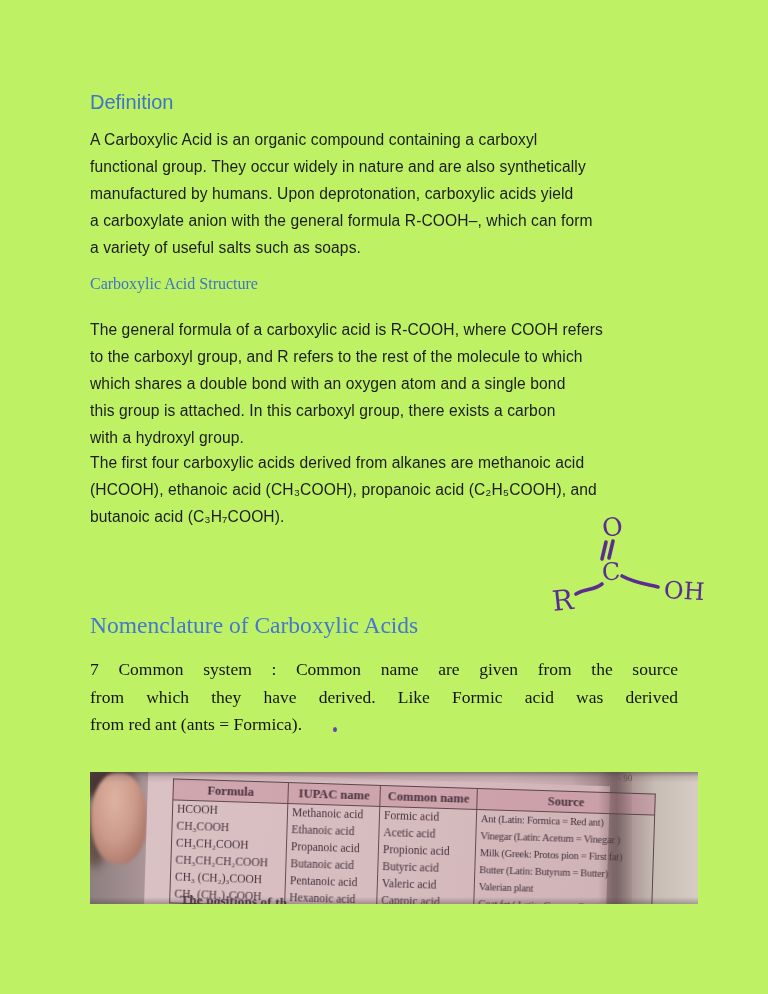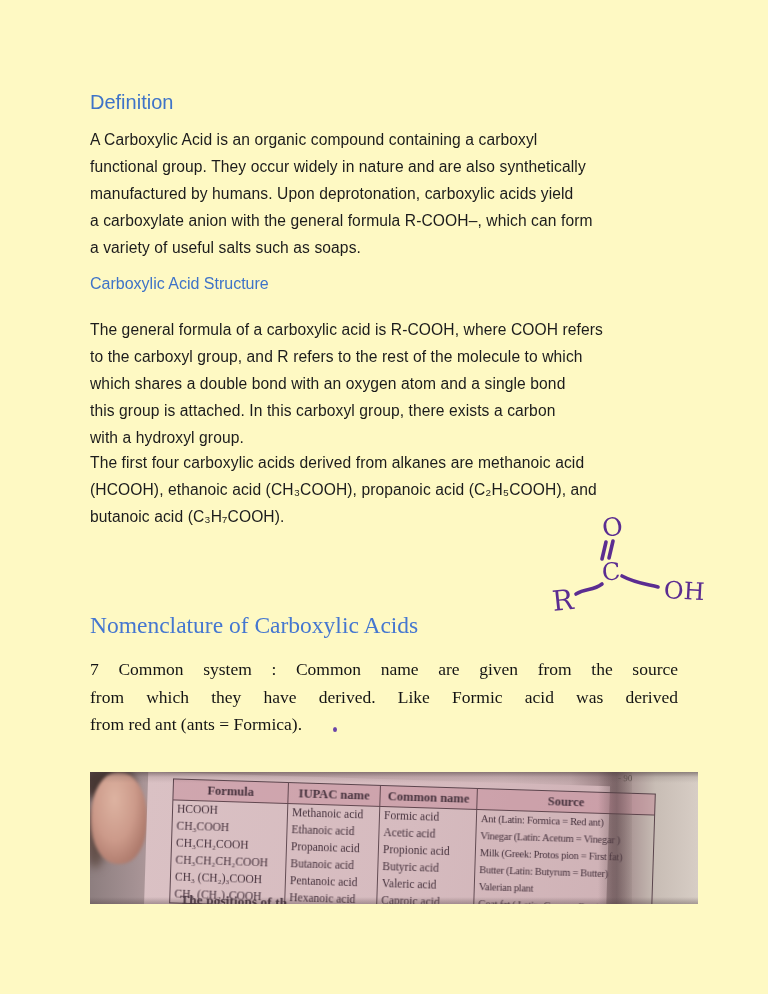--- a/index.html
+++ b/index.html
@@ -1,27 +1,27 @@
 <!DOCTYPE html>
 <html><head>
 <meta charset="utf-8">
 <style>
   html,body { margin:0; padding:0; background:#ffffff; }
   .page {
-    position:relative; width:768px; height:994px; background:#fef9c3;
+    position:relative; width:768px; height:994px; background:#bef264;
     font-family:"Liberation Sans", sans-serif; overflow:hidden;
   }
   
   .h1 {
     position:absolute; left:90px; top:90px;
     font-size:20px; line-height:24px; color:#3E73C8; font-weight:400;
   }
   .h2 {
     position:absolute; left:90px; top:274px;
-    font-size:16px; line-height:20px; color:#3E73C8; font-weight:400;
+    font-size:16px; line-height:20px; color:#3E73C8; font-weight:400;font-family:Liberation Serif, serif;
   }
   .serif-h {
     position:absolute; left:90px; top:611px;
     font-family:"Liberation Serif", serif; font-size:23.5px; line-height:28px;
     color:#4577D0; font-weight:400;text-align:right;
   }
   
   .para {
     position:absolute; left:90px; color:#1C1C1C;
     font-size:15.6px; line-height:27px; letter-spacing:0.1px;

